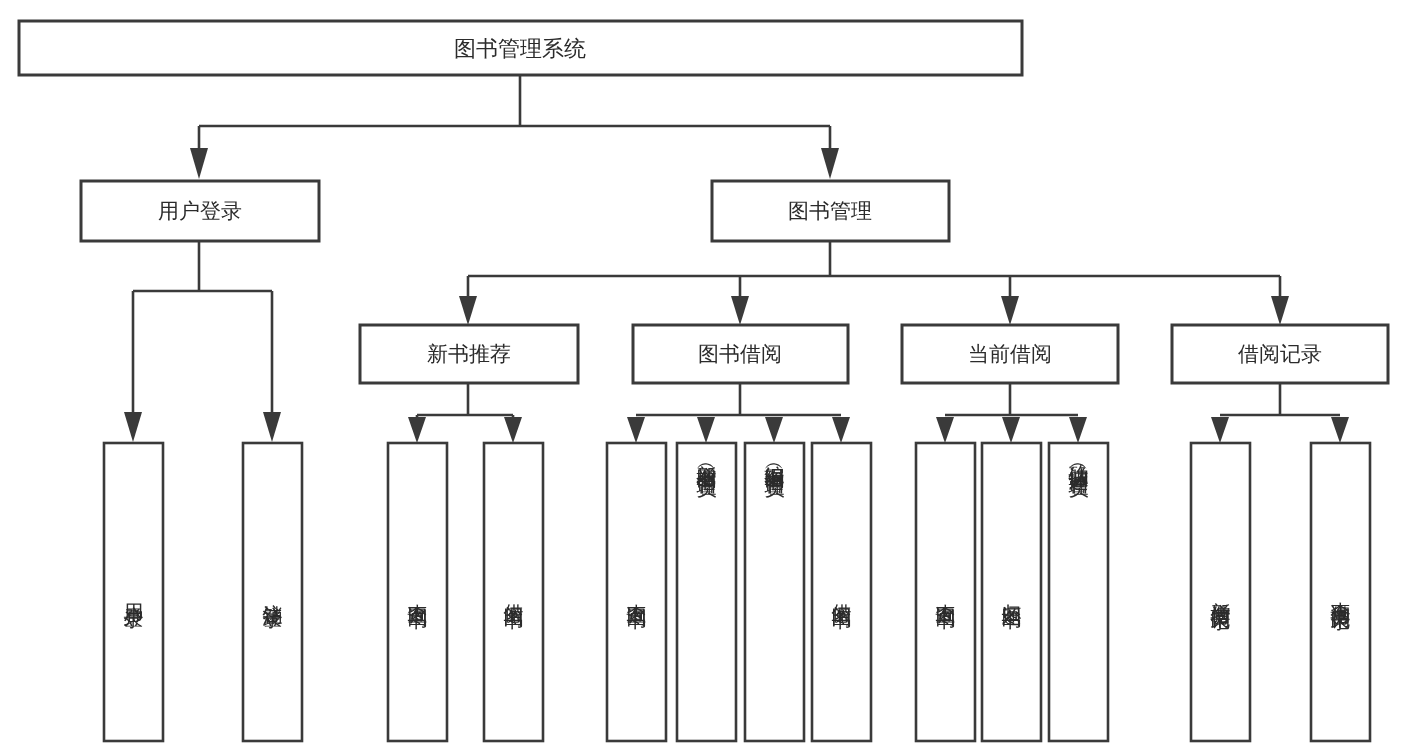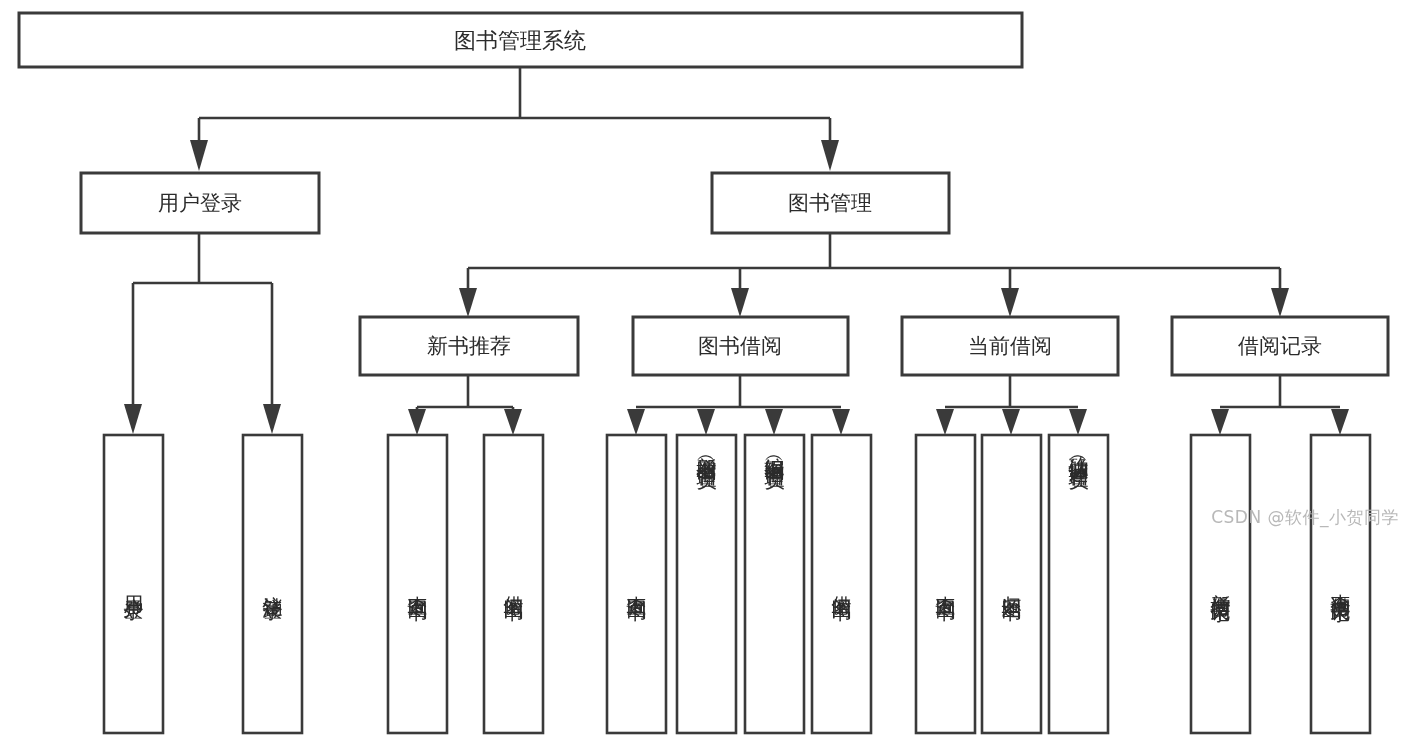--- a/index.html
+++ b/index.html
@@ -9,21 +9,21 @@
   }
   body {
     width: 1405px;
     height: 747px;
     font-family: "DejaVu Sans", "Liberation Sans", sans-serif;
     overflow: hidden;
     position: relative;
   }
   #diagram-root {
     position: absolute;
-    left: 0; top: 0;
+    left: 0; top: 8px;
     width: 1405px;
     height: 535px;
   }
   svg#flow {
     display: block;
     width: 1405px;
     height: 747px;
   }
   .node-box {
     fill: #ffffff;
@@ -218,14 +218,13 @@
     <span class="vert-label" style="margin-top:6px;">确认归还（管理员）</span>
   </div>
 
   <div class="vert-label-wrap" style="left:1191px; top:435px; width:59px; height:298px;">
     <span class="vert-label">新增借阅记录</span>
   </div>
   <div class="vert-label-wrap" style="left:1311px; top:435px; width:59px; height:298px;">
     <span class="vert-label">查询借阅记录</span>
   </div>
 
-  <div class="watermark">CSDN @软件_小贺同学</div>
 </div>
 
 </body></html>

